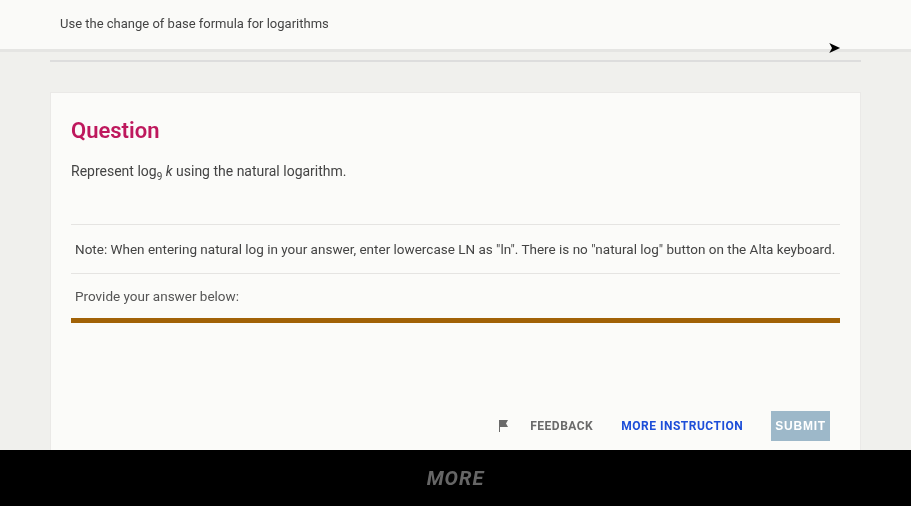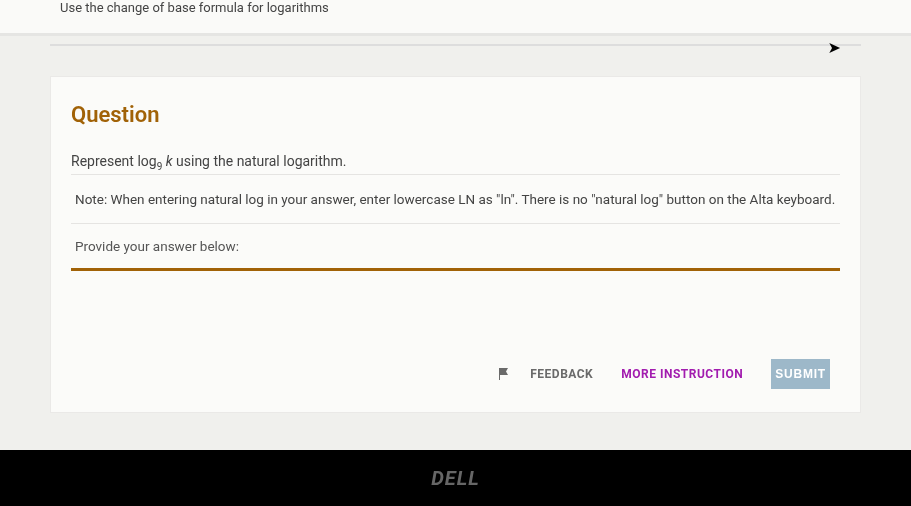--- a/index.html
+++ b/index.html
@@ -10,21 +10,21 @@
     body {
       font-family: -apple-system, BlinkMacSystemFont, "Segoe UI", Roboto, "Helvetica Neue", Arial, sans-serif;
       background: #f0f0ed;
       width: 911px;
       height: 506px;
       overflow: hidden;
       position: relative;
     }
     .top-section {
       background: #fafaf8;
-      padding: 0 20px 10px 60px;
+      padding: 16px 20px 10px 60px;
       border-bottom: 3px solid #e5e5e3;
       margin-bottom: 8px;
     }
     .top-section-text {
       color: #444;
       font-size: 13px;
       padding-bottom: 8px;
     }
     .divider-line {
       height: 2px;
@@ -34,26 +34,27 @@
     .question-card {
       background: #fbfbf9;
       margin: 30px 50px 0 50px;
       padding: 25px 20px 15px 20px;
       border: 1px solid #eae9e7;
       position: relative;
     }
     .question-title {
       font-size: 22px;
       font-weight: 600;
-      color: #a16207;
-      margin-bottom: 24px;
+      color: #be185d;
+      margin-bottom: 18px;
     }
     .question-prompt {
       font-size: 14px;
       color: #444;
+      margin-bottom: 40px;
       line-height: 1.5;
     }
     .math-sub {
       font-size: 10px;
       vertical-align: sub;
     }
     .math-var {
       font-style: italic;
     }
     .note-section {
@@ -61,21 +62,21 @@
       border-bottom: 1px solid #e5e4e2;
       padding: 14px 4px;
       margin-bottom: 0;
     }
     .note-text {
       font-size: 13.5px;
       color: #444;
       line-height: 1.5;
     }
     .answer-section {
-      border-bottom: 3px solid #a16207;
+      border-bottom: 5px solid #a16207;
       padding: 14px 4px;
     }
     .answer-label {
       font-size: 13.5px;
       color: #555;
     }
     .answer-area {
       min-height: 60px;
     }
     .footer-bar {
@@ -96,21 +97,21 @@
       cursor: pointer;
     }
     .flag-icon {
       width: 12px;
       height: 12px;
       display: inline-block;
     }
     .more-instruction-btn {
       font-size: 12px;
       font-weight: 700;
-      color: #a21caf;
+      color: #1d4ed8;
       letter-spacing: 0.5px;
       cursor: pointer;
       text-align: center;
     }
     .submit-btn {
       background: #9db8c9;
       color: #fff;
       font-size: 12px;
       font-weight: 700;
       letter-spacing: 0.8px;
@@ -183,14 +184,14 @@
       <span>FEEDBACK</span>
     </div>
     <div class="more-instruction-btn">
       <span>MORE INSTRUCTION</span>
     </div>
     <button class="submit-btn">SUBMIT</button>
   </div>
 </div>
 
 <div class="bottom-black-bar">
-  <span class="dell-logo">DELL</span>
+  <span class="dell-logo">MORE</span>
 </div>
 
 </body></html>

